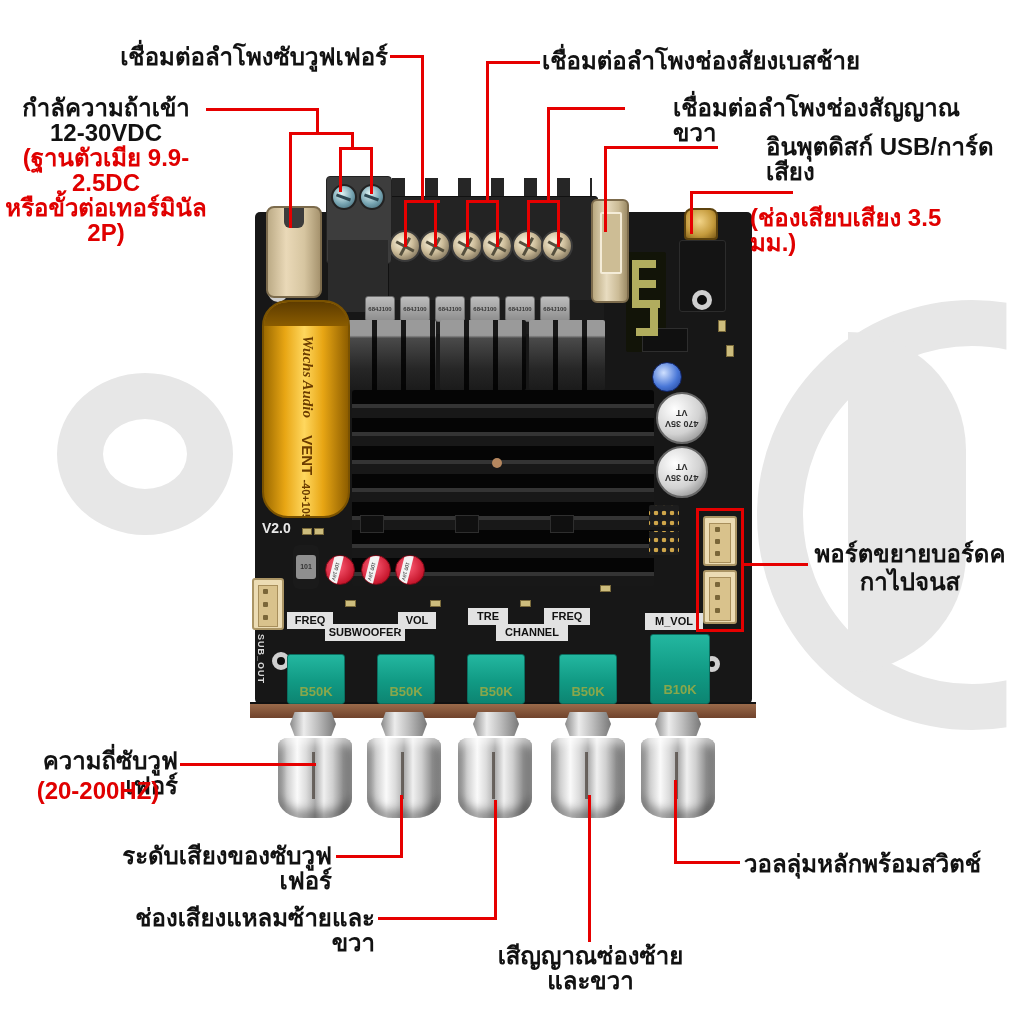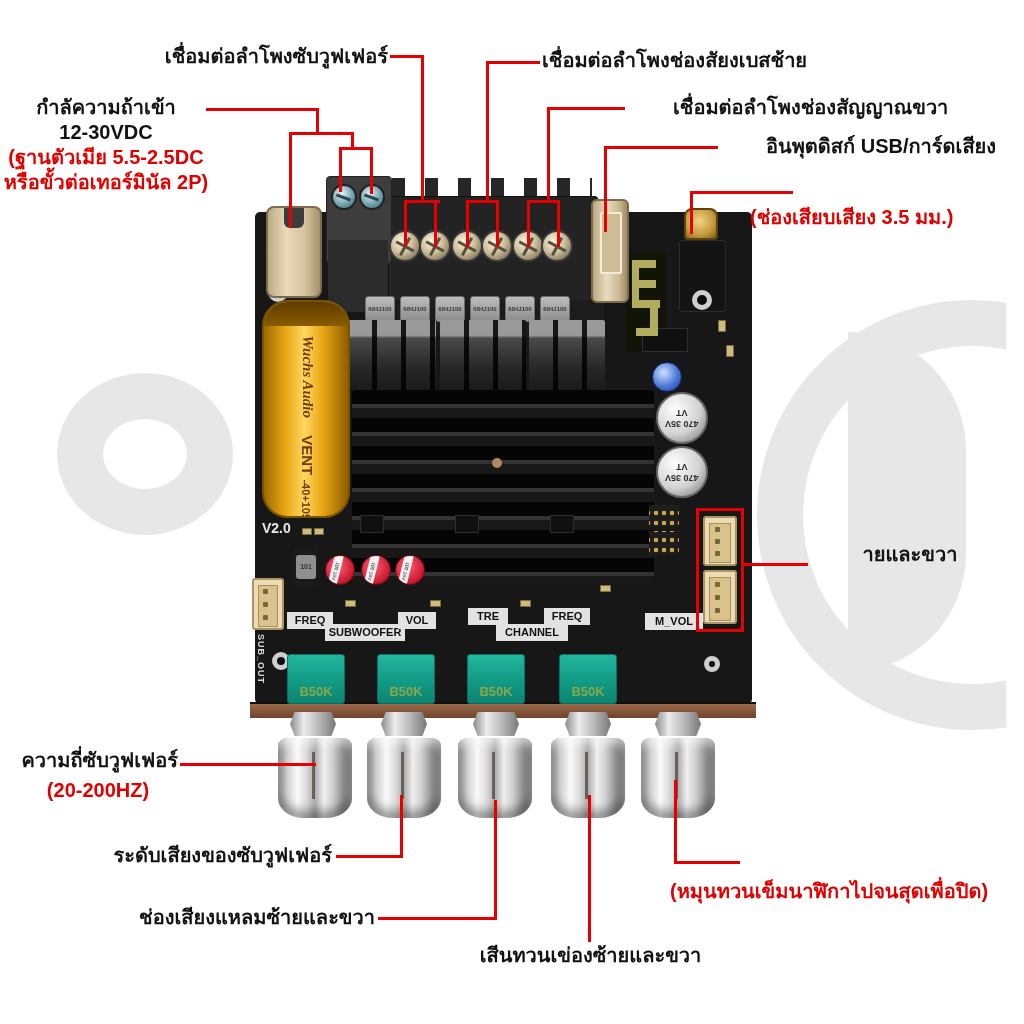--- a/index.html
+++ b/index.html
@@ -8,21 +8,21 @@
   .abs{position:absolute;}
   
   .wm-ring{position:absolute;border-radius:50%;border:46px solid #e7e7e7;box-sizing:border-box;}
   .wm-arc{position:absolute;width:430px;height:430px;border-radius:50%;border:46px solid #e7e7e7;
           box-sizing:border-box;clip-path:inset(0 42% 0 0);}
   .wm-bowl{position:absolute;background:#e7e7e7;border-radius:0 170px 170px 0 / 0 170px 170px 0;}
   
   .rl{position:absolute;background:#e60000;z-index:40;}
   .rrect{position:absolute;border:3px solid #e60000;z-index:40;}
   
-  .lbl{position:absolute;font-weight:bold;font-size:20px;line-height:25px;color:#121212;z-index:50;}
+  .lbl{position:absolute;font-weight:bold;font-size:24px;line-height:25px;color:#121212;z-index:50;}
   .red{color:#e00000;}
   .ctr{text-align:center;} .rgt{text-align:right;}
   
   .pcb{position:absolute;background:#171717;border-radius:5px;z-index:5;}
   .silk{position:absolute;background:#e2e2e2;color:#111;font-weight:bold;font-size:11px;
         line-height:17px;text-align:center;z-index:12;}
   .pot{position:absolute;background:linear-gradient(180deg,#23b7a0 0%,#119a84 55%,#0d8572 100%);
        border:1px solid #0a6f60;border-radius:3px;z-index:11;color:rgba(150,170,70,.9);
        font-weight:bold;font-size:13px;text-align:center;display:flex;align-items:flex-end;justify-content:center;}
   .knob{position:absolute;z-index:10;border-radius:10px 10px 26px 26px / 8px 8px 20px 20px;
@@ -227,20 +227,23 @@
     </div>
   <div class="pot" style="left:377px;top:654px;width:56px;height:48px;">
       <span style="margin-bottom:4px;">B50K</span>
     </div>
   <div class="pot" style="left:467px;top:654px;width:56px;height:48px;">
       <span style="margin-bottom:4px;">B50K</span>
     </div>
   <div class="pot" style="left:559px;top:654px;width:56px;height:48px;">
       <span style="margin-bottom:4px;">B50K</span>
     </div>
+  <div class="pot" style="left:650px;top:634px;width:58px;height:68px;">
+      <span style="margin-bottom:6px;">B10K</span>
+    </div>
 
   <div class="nut" style="left:290px;top:712px;width:46px;height:24px;"></div>
   <div class="nut" style="left:381px;top:712px;width:46px;height:24px;"></div>
   <div class="nut" style="left:473px;top:712px;width:46px;height:24px;"></div>
   <div class="nut" style="left:565px;top:712px;width:46px;height:24px;"></div>
   <div class="nut" style="left:655px;top:712px;width:46px;height:24px;"></div>
   <div class="knob" style="left:278px;top:738px;width:74px;height:80px;"></div>
   <div class="knob" style="left:367px;top:738px;width:74px;height:80px;"></div>
   <div class="knob" style="left:458px;top:738px;width:74px;height:80px;"></div>
   <div class="knob" style="left:551px;top:738px;width:74px;height:80px;"></div>
@@ -293,40 +296,41 @@
   <div class="rl" style="left:588px;top:795px;width:3px;height:147px;"></div>
 
   <div class="rl" style="left:674px;top:780px;width:3px;height:84px;"></div>
   <div class="rl" style="left:674px;top:861px;width:66px;height:3px;"></div>
 
   <div class="lbl rgt" style="left:86px;top:44px;width:302px;">เชื่อมต่อลำโพงซับวูฟเฟอร์</div>
 
   <div class="lbl ctr" style="left:0px;top:95px;width:212px;">
     <div>กำลัความถ้าเข้า</div>
     <div>12-30VDC</div>
-    <div class="red">(ฐานตัวเมีย 5.5-2.5DC</div>
+    <div class="red">(ฐานตัวเมีย 9.9-2.5DC</div>
     <div class="red">หรือขั้วต่อเทอร์มินัล 2P)</div>
   </div>
 
   <div class="lbl" style="left:542px;top:48px;width:330px;">เชื่อมต่อลำโพงช่องสัยงเบสช้าย</div>
 
   <div class="lbl" style="left:629px;top:95px;width:310px;margin-left:44px;">เชื่อมต่อลำโพงช่องสัญญาณขวา</div>
 
   <div class="lbl" style="left:722px;top:134px;width:270px;margin-left:44px;">อินพุตดิสก์ USB/การ์ดเสียง</div>
 
   <div class="lbl red" style="left:750px;top:205px;width:240px;">(ช่องเสียบเสียง 3.5 มม.)</div>
 
   <div class="lbl ctr" style="left:810px;top:540px;width:200px;line-height:28px;">
-    <div>ายและขวา</div>
+    <div>พอร์ตขยายบอร์ดค</div>
+    <div>กาไปจนส</div>
   </div>
 
   <div class="lbl rgt" style="left:0px;top:748px;width:178px;">ความถี่ซับวูฟเฟอร์</div>
   <div class="lbl red ctr" style="left:20px;top:778px;width:156px;">(20-200HZ)</div>
 
   <div class="lbl rgt" style="left:95px;top:843px;width:237px;">ระดับเสียงของซับวูฟเฟอร์</div>
 
   <div class="lbl rgt" style="left:130px;top:905px;width:245px;">ช่องเสียงแหลมซ้ายและขวา</div>
 
-  <div class="lbl ctr" style="left:478px;top:943px;width:225px;">เสีนทวนเข่องซ้ายและขวา</div>
-
-  <div class="lbl red" style="left:670px;top:879px;width:352px;">(หมุนทวนเข็มนาฬิกาไปจนสุดเพื่อปิด)</div>
+  <div class="lbl ctr" style="left:478px;top:943px;width:225px;">เสีญญาณซ่องซ้ายและขวา</div>
+
+  <div class="lbl" style="left:744px;top:851px;width:240px;">วอลลุ่มหลักพร้อมสวิตช์</div>
 
 </div>
 
 </body></html>

